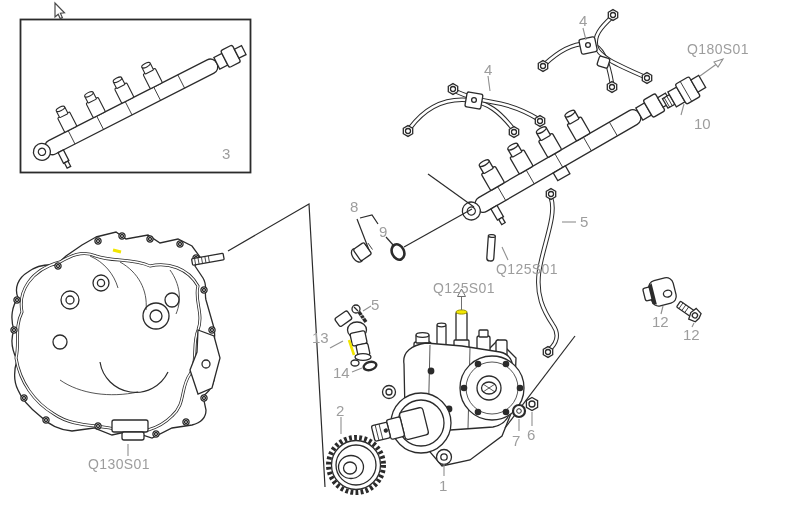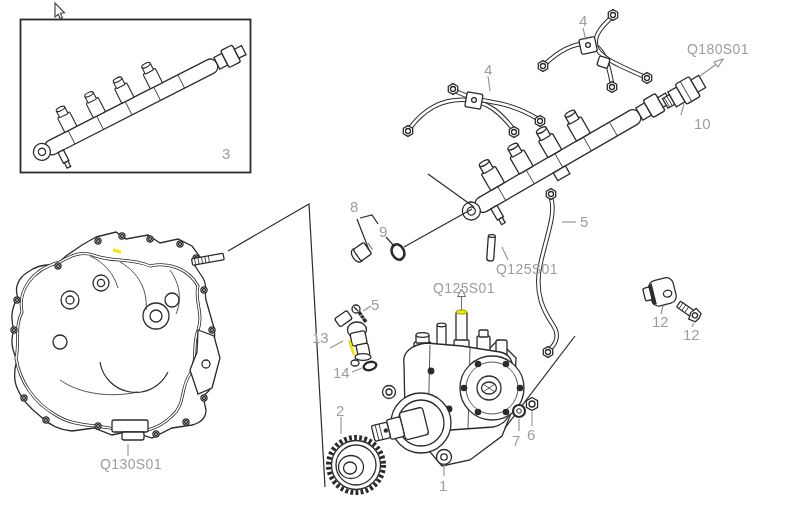--- a/index.html
+++ b/index.html
@@ -362,15 +362,15 @@
 <div class="lbl code" style="left:433px;top:281px">Q125S01</div>
 <div class="lbl" style="left:371px;top:297px">5</div>
 <div class="lbl" style="left:312px;top:330px">13</div>
 <div class="lbl" style="left:333px;top:365px">14</div>
 <div class="lbl" style="left:652px;top:314px">12</div>
 <div class="lbl" style="left:683px;top:327px">12</div>
 <div class="lbl" style="left:336px;top:403px">2</div>
 <div class="lbl" style="left:439px;top:478px">1</div>
 <div class="lbl" style="left:527px;top:427px">6</div>
 <div class="lbl" style="left:512px;top:433px">7</div>
-<div class="lbl code" style="left:100px;top:457px">Q130S01</div>
+<div class="lbl code" style="left:88px;top:457px">Q130S01</div>
 
 </div>
 
 </body></html>

